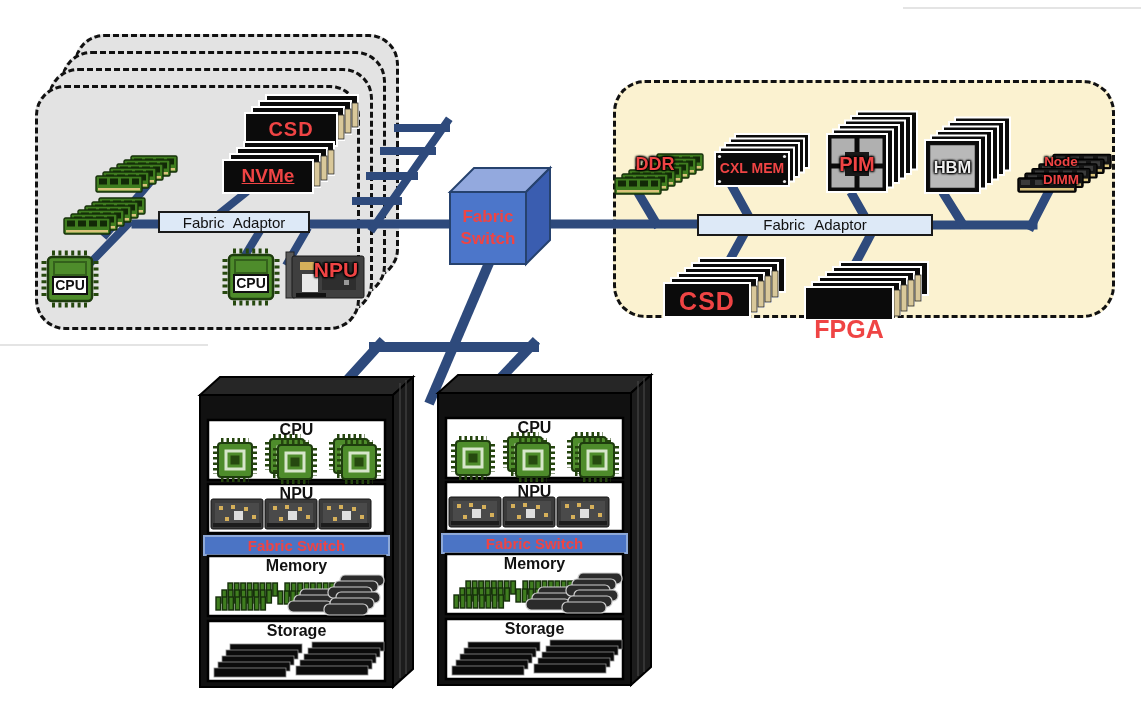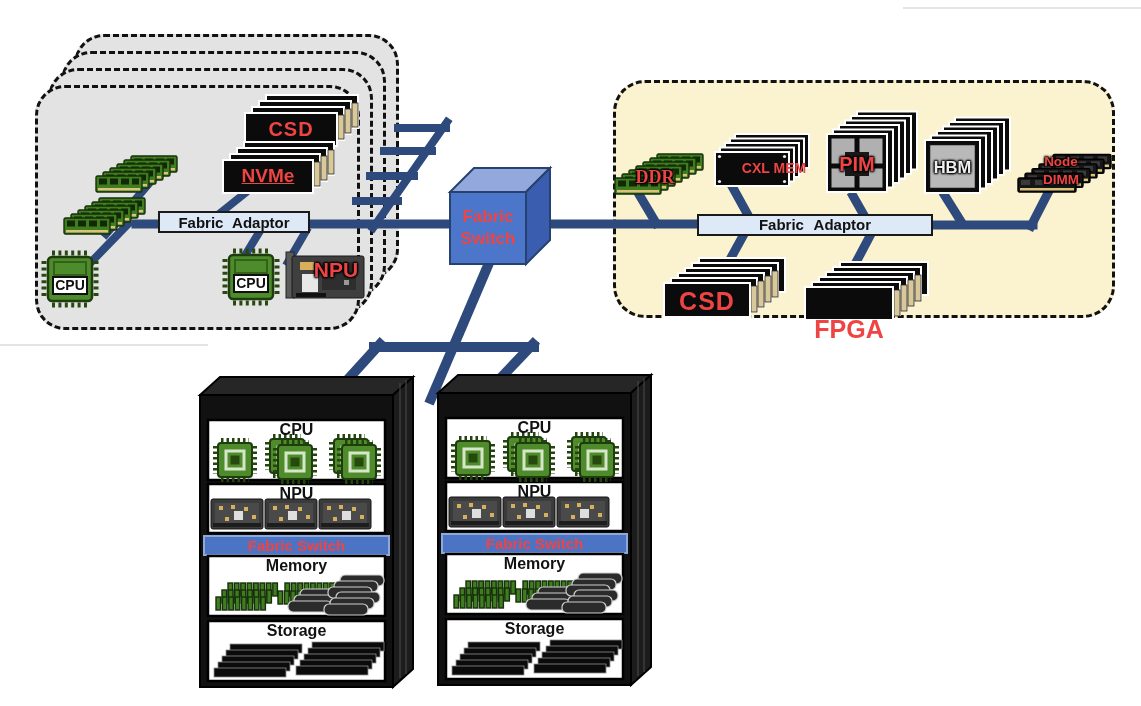--- a/index.html
+++ b/index.html
@@ -23,21 +23,21 @@
   .dimm-pins{fill:#d9c27a;}
   .bdimm-body{fill:#161616;stroke:#000;stroke-width:1.4;}
   .bdimm-chip{fill:#3a3a3a;}
   .pinline{stroke:#27490f;stroke-width:5;stroke-dasharray:3 3.4;}
   .pinline2{stroke:#25450e;stroke-width:4;stroke-dasharray:2.5 3;}
   
   .lbl{position:absolute;text-align:center;font-weight:bold;color:#111;line-height:1.15;}
   .white{color:#ef4444;}
   .outline{text-shadow:1px 1px 2px #000,-1px -1px 2px #000,1px -1px 2px #000,-1px 1px 2px #000;}
   .adaptor{position:absolute;background:#dde9f7;border:2px solid #1a1a1a;box-sizing:border-box;
-           font-weight:bold;color:#111;text-align:center;}
+           font-weight:normal;color:#111;text-align:center;}
   .cpu-tag{position:absolute;background:#fff;border:2px solid #111;box-sizing:border-box;
            font-weight:bold;color:#111;text-align:center;}
 </style>
 </head>
 <body>
 
 <div class="stage">
 
   <div class="artifact" style="left:903px;top:7px;width:238px;height:2px;"></div>
   <div class="artifact" style="left:0px;top:344px;width:208px;height:2px;"></div>
@@ -329,22 +329,22 @@
   </svg>
 
   <div class="lbl white" style="left:245px;top:118px;width:92px;font-size:20px;letter-spacing:1px;">CSD</div>
   <div class="lbl white" style="left:223px;top:165px;width:90px;font-size:19px;text-decoration:underline;">NVMe</div>
   <div class="adaptor" style="left:158px;top:211px;width:152px;height:22px;font-size:15px;line-height:19px;word-spacing:5px;">Fabric Adaptor</div>
   <div class="cpu-tag" style="left:52px;top:276px;width:36px;height:19px;font-size:14px;line-height:15px;">CPU</div>
   <div class="cpu-tag" style="left:233px;top:274px;width:36px;height:19px;font-size:14px;line-height:15px;">CPU</div>
   <div class="lbl white outline" style="left:306px;top:258px;width:60px;font-size:21px;">NPU</div>
   <div class="lbl white" style="left:450px;top:206px;width:76px;font-size:17px;line-height:1.3;">Fabric Switch</div>
 
-  <div class="lbl white outline" style="left:617px;top:167px;width:76px;font-size:18px;font-family:Liberation Serif, serif;">DDR</div>
-  <div class="lbl white" style="left:715px;top:160px;width:74px;font-size:14px;padding-left:22px;">CXL MEM</div>
+  <div class="lbl white outline" style="left:617px;top:154px;width:76px;font-size:18px;">DDR</div>
+  <div class="lbl white" style="left:715px;top:160px;width:74px;font-size:14px;">CXL MEM</div>
   <div class="lbl white outline" style="left:827px;top:153px;width:60px;font-size:20px;">PIM</div>
   <div class="lbl outline" style="left:925px;top:158px;width:55px;font-size:16.5px;color:#efefef;">HBM</div>
   <div class="lbl white outline" style="left:1026px;top:153px;width:70px;font-size:13.5px;line-height:1.3;">Node DIMM</div>
   <div class="adaptor" style="left:697px;top:214px;width:236px;height:22px;font-size:15px;line-height:18px;word-spacing:6px;">Fabric Adaptor</div>
   <div class="lbl white" style="left:664px;top:287px;width:86px;font-size:25px;letter-spacing:1px;">CSD</div>
   <div class="lbl white" style="left:805px;top:290px;width:88px;font-size:25px;margin-top:25px;">FPGA</div>
 
   <div class="lbl" style="left:208px;top:421px;width:177px;font-size:16px;">CPU</div>
   <div class="lbl" style="left:208px;top:485px;width:177px;font-size:16px;">NPU</div>
   <div class="lbl white" style="left:204px;top:536px;width:185px;font-size:15px;line-height:19px;">Fabric Switch</div>

